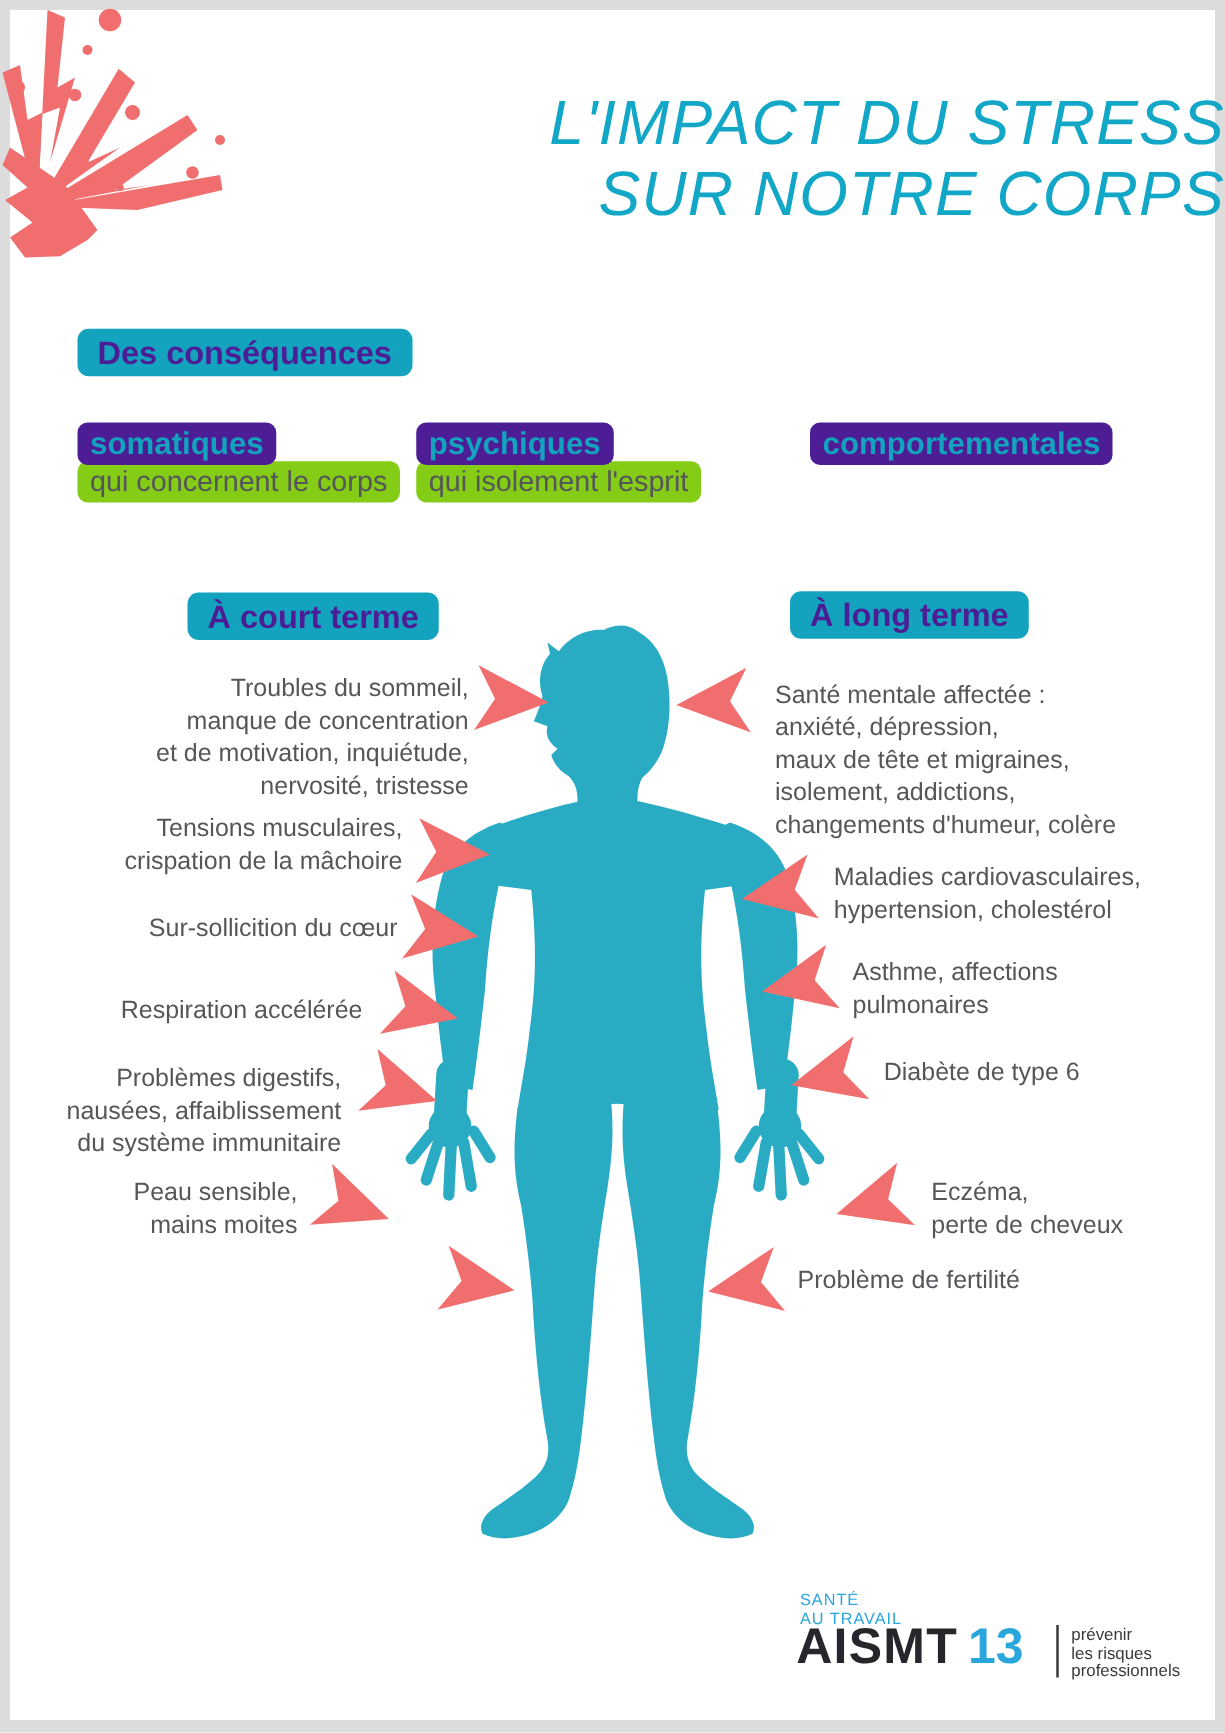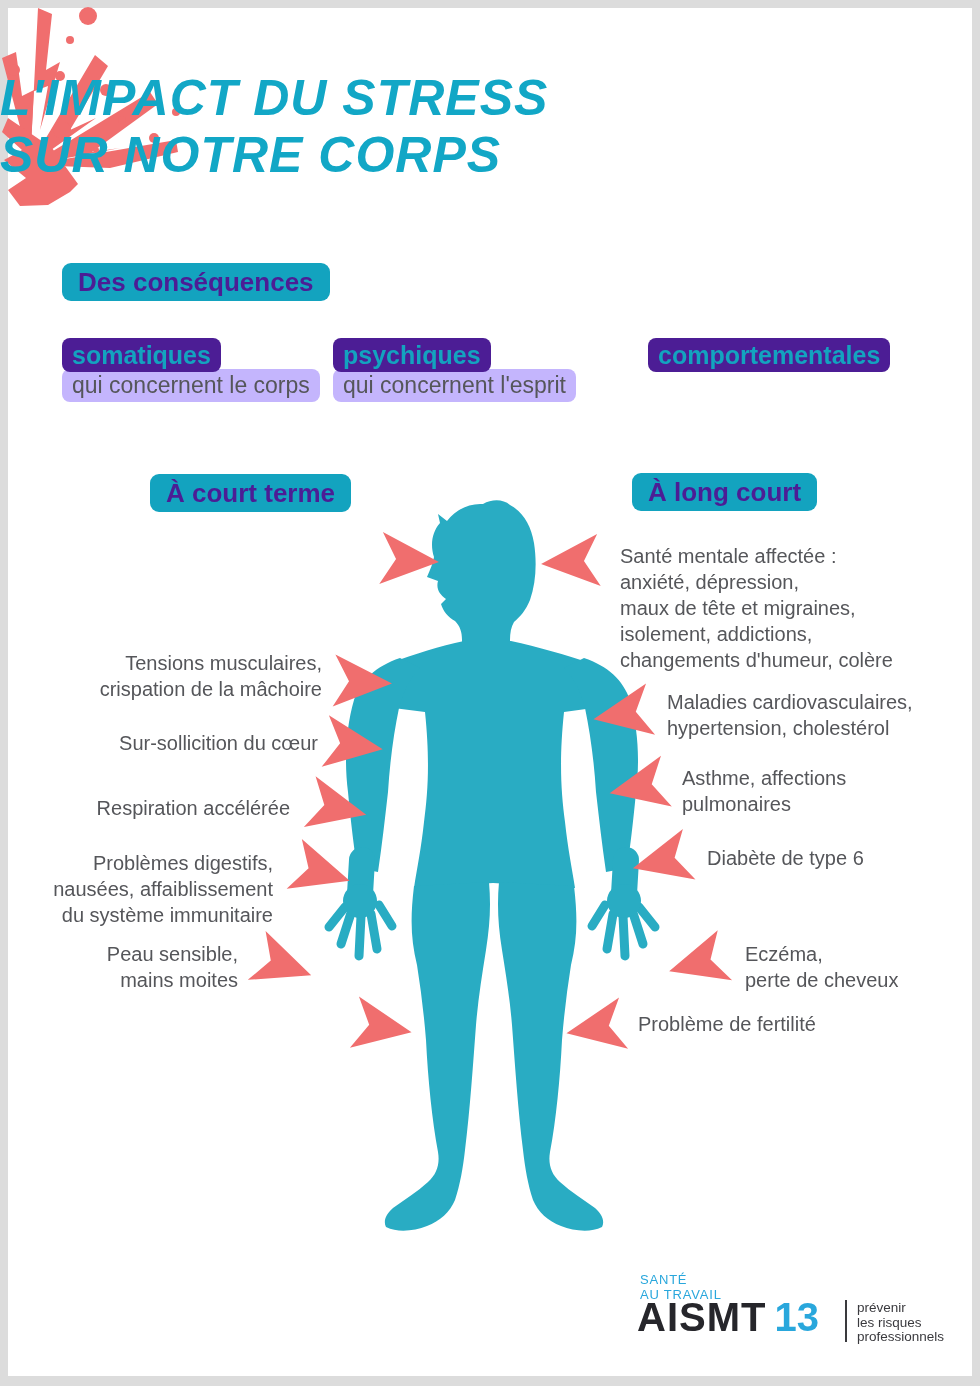--- a/index.html
+++ b/index.html
@@ -9,41 +9,41 @@
     font-family:"Liberation Sans", sans-serif;
     position:relative;
     overflow:hidden;
   }
   #canvas{position:absolute;left:0;top:0;width:980px;height:1386px;}
   .page-bg{position:absolute;left:8px;top:8px;width:964px;height:1368px;background:#ffffff;}
   .abs{position:absolute;}
   
   .title{
     left:0;top:70px;width:980px;
-    text-align:left;
+    text-align:right;
     color:#12a7c6;
     font-size:50px;line-height:57px;
-    font-weight:700;font-style:italic;
+    font-weight:400;font-style:italic;
     letter-spacing:1px;
   }
   
   .badge{
     background:#13a3bf;color:#4c1d95;
     font-weight:700;font-size:26px;line-height:30px;
     padding:4px 16px;border-radius:9px;
     white-space:nowrap;
   }
   
   .cat .l1{
     display:inline-block;background:#4c1d95;border-radius:8px;
     padding:3px 10px;color:#13a3bf;font-weight:700;font-size:25px;line-height:28px;
     white-space:nowrap;
   }
   .cat .l2{
-    display:block;width:max-content;background:#c4b5fd;border-radius:8px;
+    display:block;width:max-content;background:#84cc16;border-radius:8px;
     padding:3px 10px;margin-top:-3px;color:#55565a;font-size:23px;line-height:27px;
     white-space:nowrap;
   }
   
   .note{
     color:#55565a;font-size:20px;line-height:26px;
     white-space:pre-line;
   }
   .note.ra{text-align:right;}
   
@@ -169,29 +169,33 @@
   </div>
 
   <div class="abs badge" style="left:62px;top:263px">Des conséquences</div>
 
   <div class="abs cat" style="left:62px;top:338px">
     <span class="l1">somatiques</span>
     <span class="l2">qui concernent le corps</span>
   </div>
   <div class="abs cat" style="left:333px;top:338px">
     <span class="l1">psychiques</span>
-    <span class="l2">qui concernent l'esprit</span>
+    <span class="l2">qui isolement l'esprit</span>
   </div>
   <div class="abs cat" style="left:648px;top:338px">
     <span class="l1">comportementales</span>
   </div>
 
   <div class="abs badge" style="left:150px;top:474px">À court terme</div>
-  <div class="abs badge" style="left:632px;top:473px">À long court</div>
-
+  <div class="abs badge" style="left:632px;top:473px">À long terme</div>
+
+  <div class="abs note ra" style="top:538px;left:20px;width:355px">Troubles du sommeil,
+manque de concentration
+et de motivation, inquiétude,
+nervosité, tristesse</div>
   <div class="abs note ra" style="top:650px;left:20px;width:302px">Tensions musculaires,
 crispation de la mâchoire</div>
   <div class="abs note ra" style="top:795px;left:20px;width:270px">Respiration accélérée</div>
   <div class="abs note ra" style="top:730px;left:20px;width:298px">Sur-sollicition du cœur</div>
   <div class="abs note ra" style="top:850px;left:20px;width:253px">Problèmes digestifs,
 nausées, affaiblissement
 du système immunitaire</div>
   <div class="abs note ra" style="top:941px;left:20px;width:218px">Peau sensible,
 mains moites</div>
 

